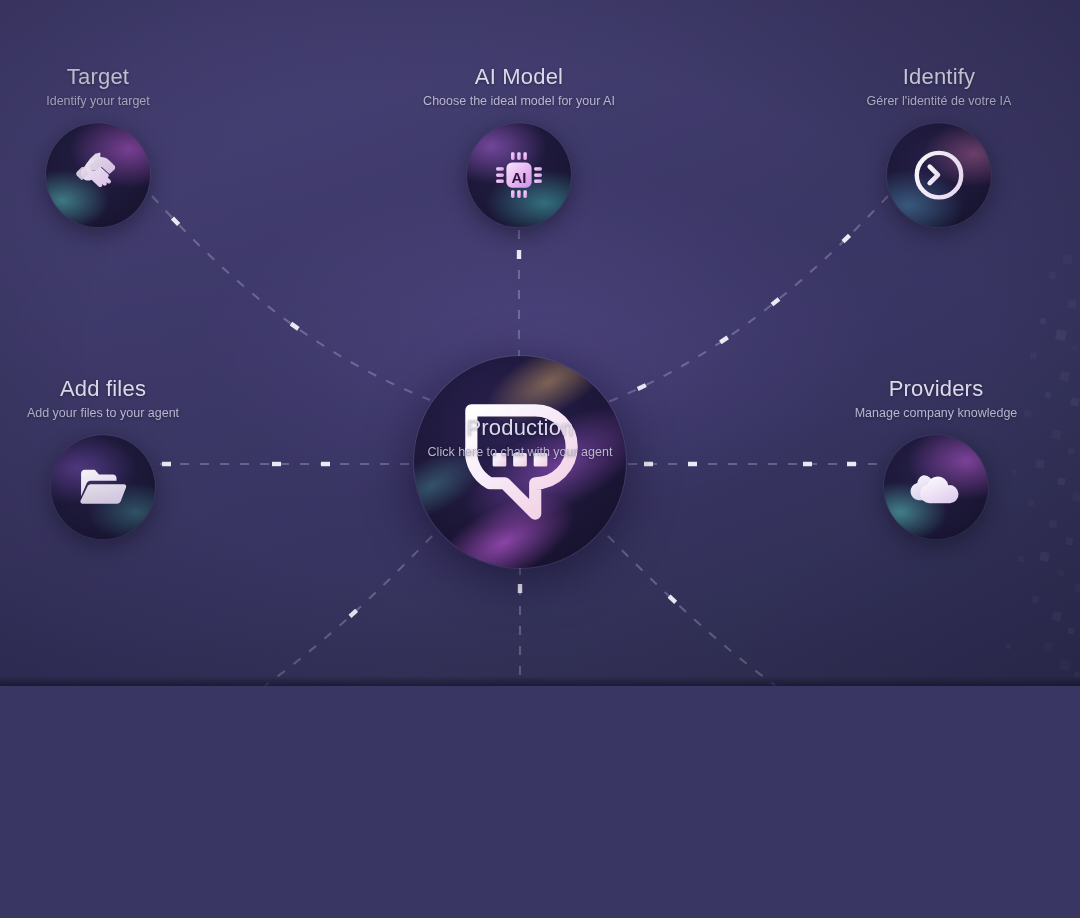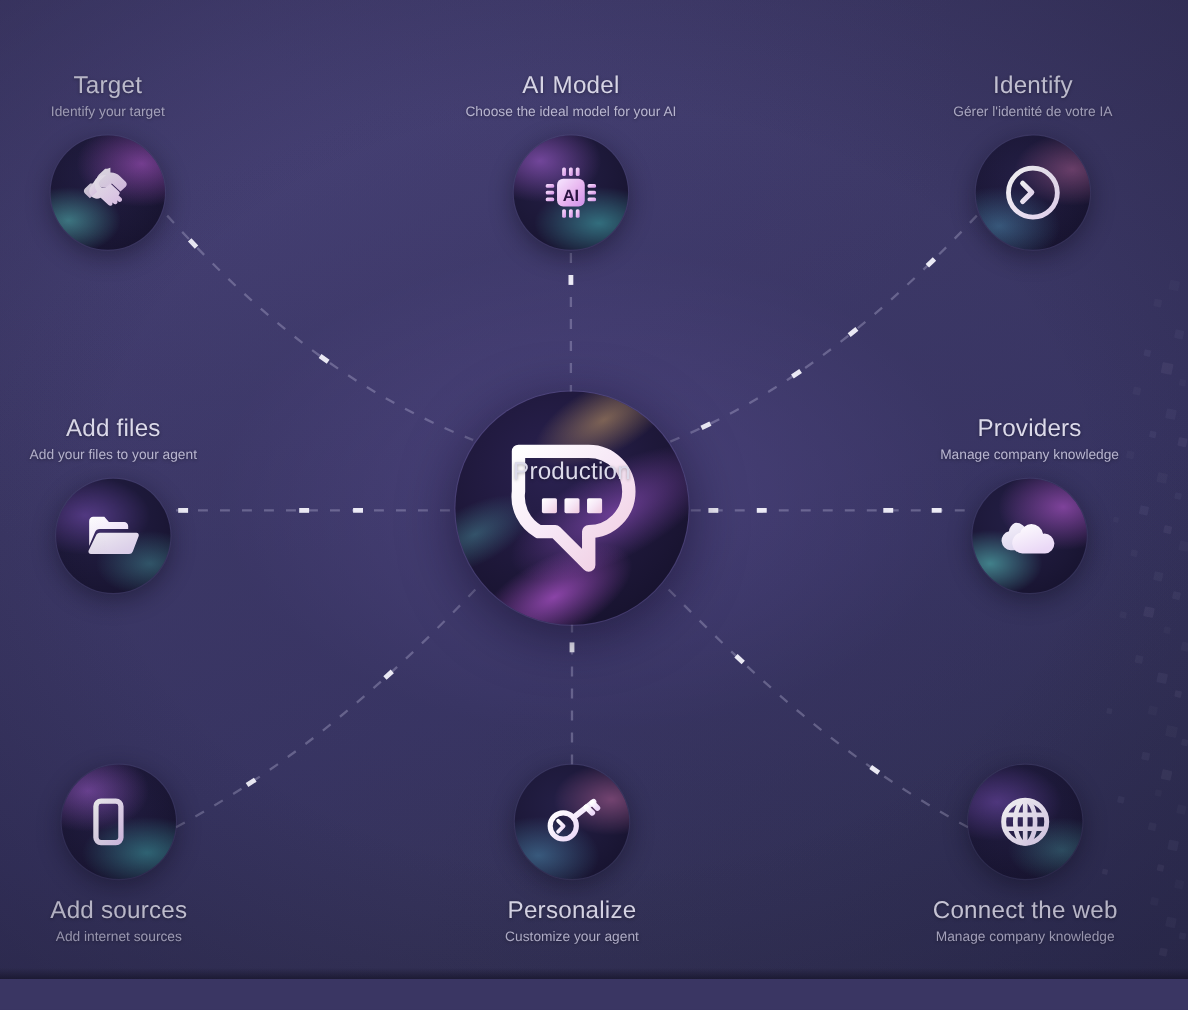--- a/index.html
+++ b/index.html
@@ -6,21 +6,21 @@
   html,body { width:1080px; height:918px; overflow:hidden; }
   body {
     font-family:"Liberation Sans", sans-serif;
     background:#3a3663;
     position:relative;
   }
 
   
   #stage {
     position:absolute; inset:0;
-    width:1080px; height:890px;
+    width:1080px; height:686px;
     background:
       radial-gradient(ellipse 70% 55% at 50% 50%, rgba(86,74,140,0.55) 0%, rgba(60,54,105,0.25) 45%, rgba(0,0,0,0) 75%),
       radial-gradient(ellipse 90% 70% at 18% 8%,  rgba(74,68,124,0.55) 0%, rgba(0,0,0,0) 70%),
       radial-gradient(ellipse 80% 70% at 92% 94%, rgba(47,46,86,0.85) 0%, rgba(0,0,0,0) 70%),
       linear-gradient(160deg, #433e6f 0%, #3c3866 38%, #373461 62%, #32314f 100%);
     overflow:hidden;
   }
   #vignette {
     position:absolute; inset:0;
     background:radial-gradient(ellipse 75% 70% at 50% 50%, rgba(0,0,0,0) 55%, rgba(20,18,40,0.30) 100%);
@@ -409,15 +409,16 @@
                 <rect x="32" y="44" width="9" height="9" rx="1"></rect>
                 <rect x="45.5" y="44" width="9" height="9" rx="1"></rect>
                 <rect x="59" y="44" width="9" height="9" rx="1"></rect>
               </g>
             </svg>
           </div>
         </div>
       </div>
       <div class="labels">
         <div class="n-title">Production</div>
+        <div class="n-sub">Click here to chat with your agent</div>
       </div>
     </div>
   </div>
 
 </body></html>

